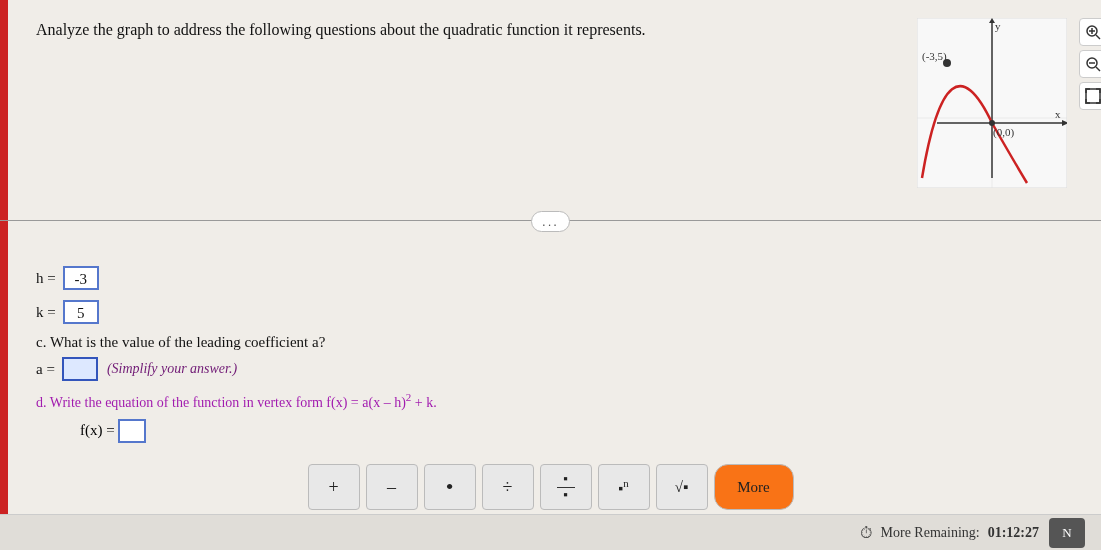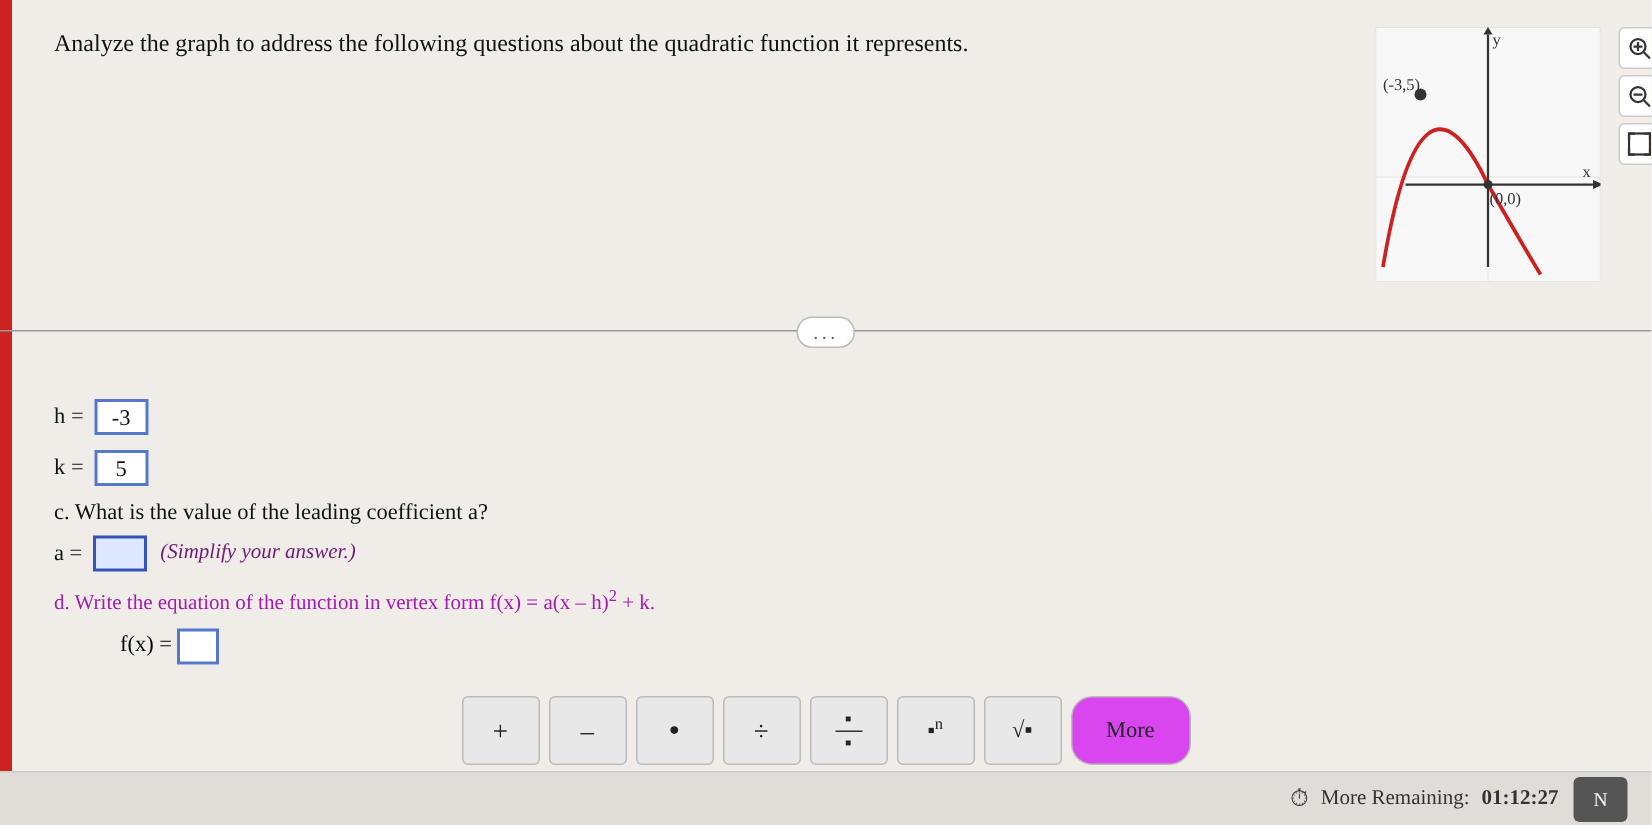--- a/index.html
+++ b/index.html
@@ -185,21 +185,21 @@
       align-items: center;
       justify-content: center;
       cursor: pointer;
       font-size: 18px;
       color: #222;
     }
 
     .tool-btn-more {
       width: 80px;
       height: 46px;
-      background: #d946ef;
+      background: #f97316;
       border: 1px solid #bbb;
       border-radius: 14px;
       display: flex;
       align-items: center;
       justify-content: center;
       cursor: pointer;
       font-size: 15px;
       color: #222;
     }
 

